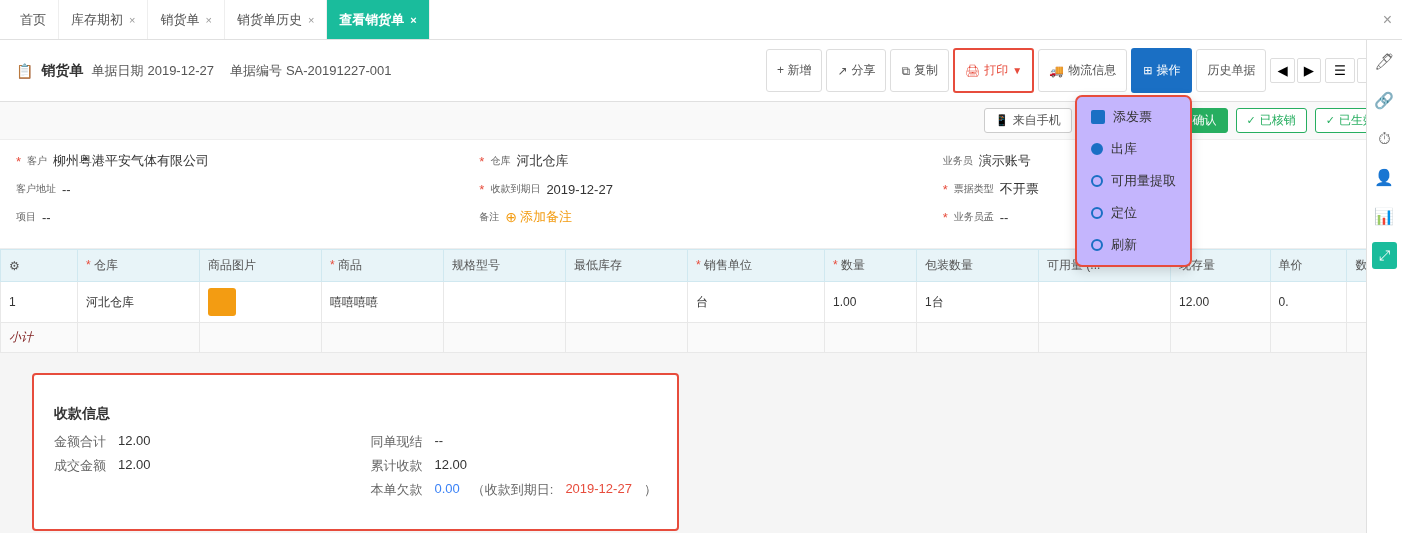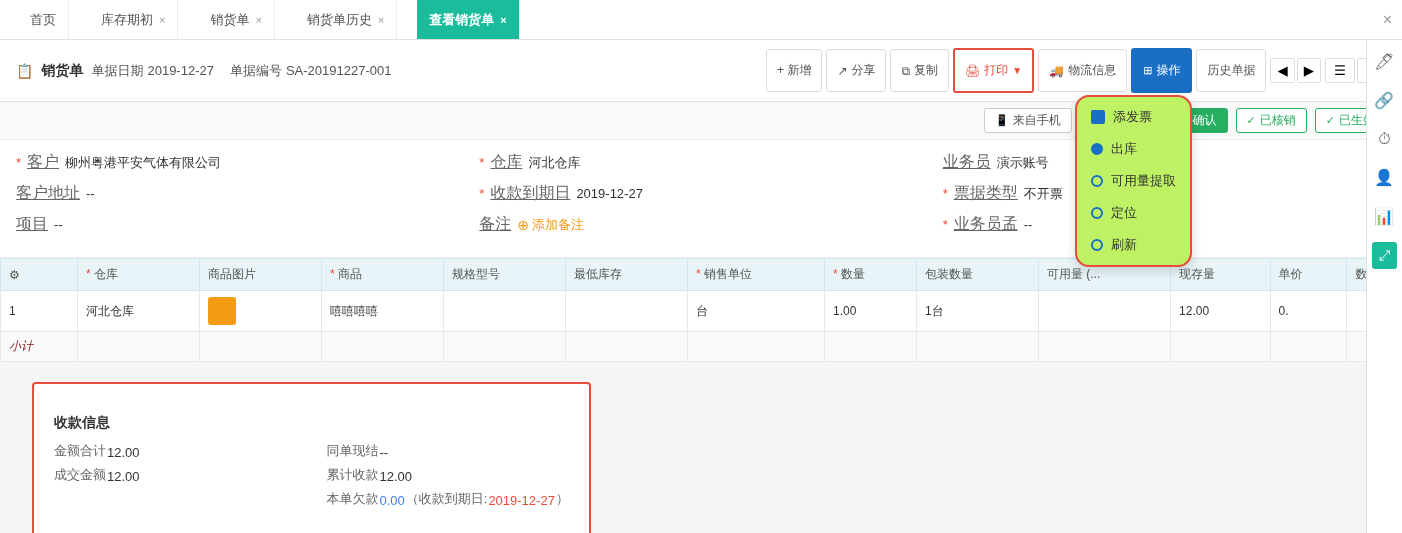--- a/index.html
+++ b/index.html
@@ -1,21 +1,21 @@
 <!DOCTYPE html>
 <html><head>
   <meta charset="utf-8">
   <style>
     * { box-sizing: border-box; margin: 0; padding: 0; }
     body { font-family: "Microsoft YaHei", "PingFang SC", sans-serif; font-size: 13px; background: #f5f5f5; color: #333; }
 
     
     .tab-bar {
       display: flex; align-items: center; background: #fff; border-bottom: 1px solid #e0e0e0;
-      height: 40px; padding: 0 18px; position: relative; gap: 20px;
+      height: 40px; padding: 0 8px; position: relative;
     }
     .tab-item {
       display: flex; align-items: center; padding: 0 12px; height: 100%;
       cursor: pointer; font-size: 13px; color: #555; border-right: 1px solid #eee;
       white-space: nowrap;
     }
     .tab-item .tab-close {
       margin-left: 6px; color: #999; font-size: 11px; cursor: pointer;
     }
     .tab-item.active-tab {
@@ -82,21 +82,21 @@
     .btn-effective {
       display: flex; align-items: center; gap: 4px; padding: 3px 10px;
       border: 1px solid #27ae60; border-radius: 3px; background: #fff;
       cursor: pointer; font-size: 12px; color: #27ae60;
     }
 
     
     .form-area { background: #fff; padding: 12px 16px; border-bottom: 1px solid #eee; }
     .form-row { display: flex; align-items: center; margin-bottom: 10px; gap: 20px; }
     .form-field { display: flex; align-items: center; gap: 6px; flex: 1; }
-    .form-label { color: #666; white-space: nowrap; font-size: 16px; text-decoration: underline; }
+    .form-label { color: #666; white-space: nowrap; font-size: 10px; }
     .required-mark { color: #e74c3c; }
     .form-value { color: #333; font-size: 13px; }
     .add-note { color: #f39c12; font-size: 13px; cursor: pointer; display: flex; align-items: center; gap: 3px; }
     .plus-icon { font-size: 14px; }
 
     
     .table-container { background: #fff; overflow-x: auto; }
     table { width: 100%; border-collapse: collapse; font-size: 12px; }
     th {
       background: #e8f4f8; color: #555; font-weight: normal; padding: 7px 8px;
@@ -110,30 +110,30 @@
     tr.subtotal-row td { background: #fafafa; color: #7f1d1d; font-style: italic; }
     .product-img { width: 28px; height: 28px; background: #f39c12; display: inline-block; border-radius: 3px; vertical-align: middle; }
 
     
     .payment-section {
       background: #fff; margin: 10px 16px; border: 2px solid #e74c3c;
       border-radius: 4px; padding: 30px 20px; display: inline-block; min-width: 520px;
     }
     .payment-title { font-size: 14px; font-weight: bold; margin-bottom: 10px; color: #333; }
     .payment-grid { display: grid; grid-template-columns: 1fr 1fr; gap: 6px 30px; }
-    .payment-row { display: flex; align-items: flex-end; gap: 1px; }
+    .payment-row { display: flex; align-items: flex-start; gap: 12px; }
     .payment-label { color: #666; white-space: nowrap; }
     .payment-value { color: #333; }
     .payment-value.red { color: #3b82f6; }
     .payment-value.orange { color: #e74c3c; }
 
     
     .dropdown-menu {
-      position: absolute; background: #bef264; border: 2px solid #e74c3c;
-      border-radius: 14px; box-shadow: 0 4px 12px rgba(0,0,0,0.15);
+      position: absolute; background: #c4b5fd; border: 2px solid #e74c3c;
+      border-radius: 7px; box-shadow: 0 4px 12px rgba(0,0,0,0.15);
       z-index: 100; min-width: 100px; padding: 4px 0;
       top: 95px; right: 210px;
     }
     .dropdown-item {
       display: flex; align-items: center; gap: 8px; padding: 7px 14px;
       cursor: pointer; font-size: 13px; color: #333;
     }
     .dropdown-icon-square { width: 14px; height: 14px; background: #1a6fc4; border-radius: 2px; display: inline-block; }
     .dropdown-icon-circle { width: 12px; height: 12px; background: #1a6fc4; border-radius: 50%; display: inline-block; border: 2px solid #1a6fc4; }
     .dropdown-icon-circle-outline { width: 12px; height: 12px; border-radius: 50%; display: inline-block; border: 2px solid #1a6fc4; background: transparent; }

